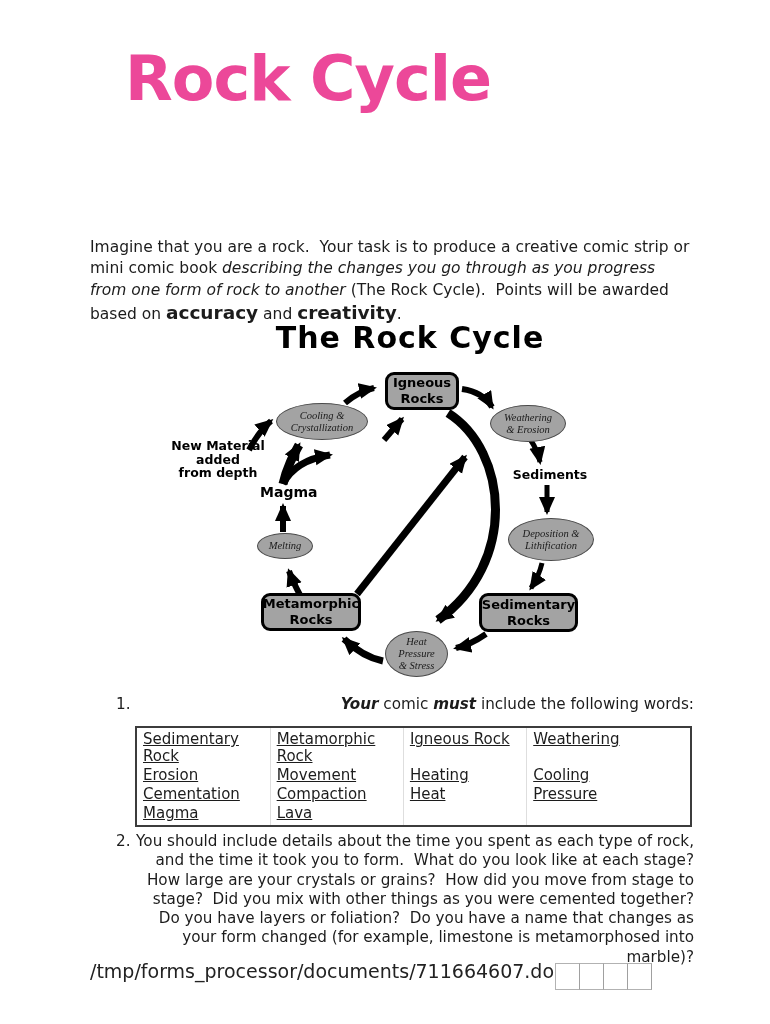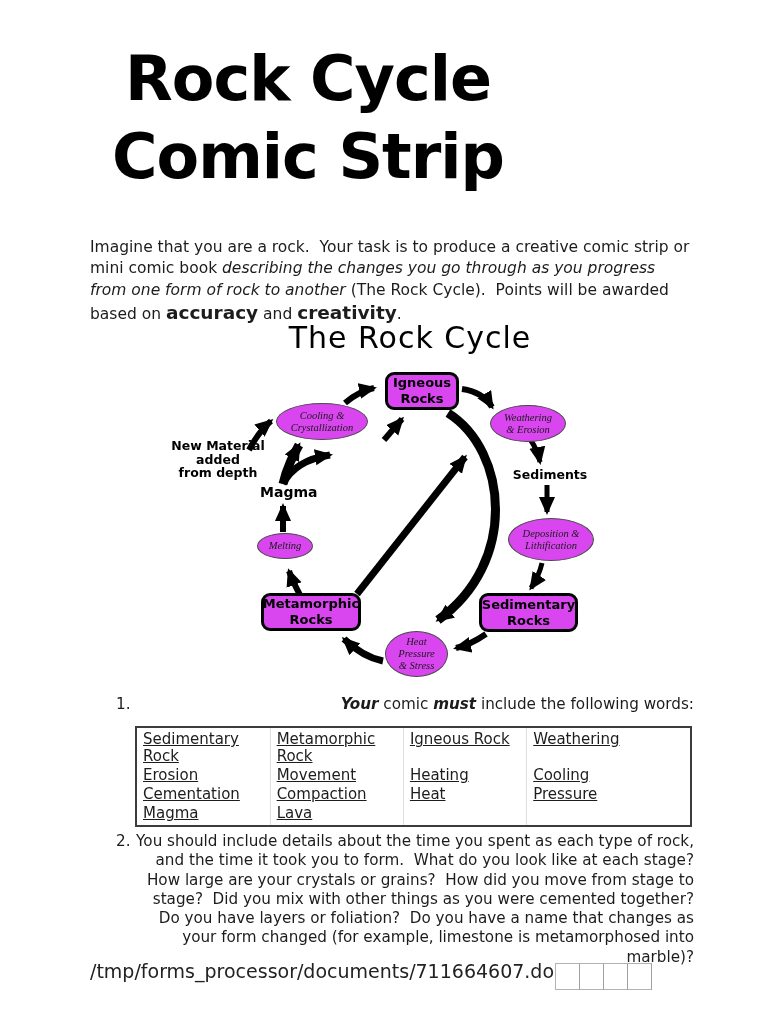--- a/index.html
+++ b/index.html
@@ -1,34 +1,34 @@
 <!DOCTYPE html>
 <html><head>
 <meta charset="utf-8">
 <style>
   html,body { margin:0; padding:0; background:#ffffff; }
   body { width:770px; height:1024px; font-family:"DejaVu Sans","Liberation Sans",sans-serif; color:#1c1c1c; }
   .page { position:relative; width:770px; height:1024px; background:#fff; overflow:hidden; }
 
   .title { position:absolute; top:40px; left:0; width:616px; text-align:center;
-           font-size:62px; line-height:78px; font-weight:bold; letter-spacing:-1px; color:#000000; }
+           font-size:62px; line-height:78px; font-weight:bold; letter-spacing:-1px; color:#ec4899; }
 
   .intro { position:absolute; top:221px; left:90px; width:600px;
            font-size:15.5px; line-height:21.8px; white-space:pre-wrap; }
   .r-italic { font-style:italic; }
   .r-bold-lg { font-weight:bold; font-size:18.5px; }
   .r-bold-it { font-weight:bold; font-style:italic; }
 
   .cycle-heading { position:absolute; top:320px; left:170px; width:480px; text-align:center;
-                   font-size:30px; font-weight:normal; letter-spacing:1px; color:#000; }
+                   font-size:30px; font-weight:bold; letter-spacing:1px; color:#000; }
 
   .diagram { position:absolute; top:363px; left:170px; width:480px; height:330px; }
   .diagram svg { position:absolute; left:0; top:0; }
   .diagram path.arrow { fill:none; stroke:#000; }
-  .node { position:absolute; box-sizing:border-box; background:#d946ef;
+  .node { position:absolute; box-sizing:border-box; background:#a3a3a3;
           display:flex; align-items:center; justify-content:center;
           text-align:center; white-space:pre-line; }
   .rockbox { border:3px solid #000; border-radius:9px; font-weight:bold;
              font-size:13px; line-height:1.2; color:#000; }
   .ellipse { border:1.5px solid #4a4a4a; border-radius:50%;
              font-family:"Liberation Serif","DejaVu Serif",serif; font-style:italic;
              font-size:10.5px; line-height:1.12; color:#1a1a1a; }
   .flabel { position:absolute; font-weight:bold; text-align:center;
             white-space:pre-line; color:#000; }
 
@@ -52,21 +52,21 @@
   .pcell { width:23px; height:25px; background:#fff;
            border-top:1px solid #b2b2b2; border-bottom:1px solid #b2b2b2;
            border-right:1px solid #a0a0a0; }
   .pcell:first-child { border-left:1px solid #b2b2b2; }
 </style>
 </head>
 <body>
 
 <div class="page">
 
-  <div class="title"><span>Rock Cycle</span><br><span>Comic Strip</span></div>
+  <div class="title"><span>Rock Cycle</span><br></div>
 
   <p class="intro"><span>Imagine that you are a rock.  Your task is to produce a creative comic strip or mini comic book </span><span class="r-italic">describing the changes you go through as you progress from one form of rock to another</span><span> (The Rock Cycle).  Points will be awarded based on </span><span class="r-bold-lg">accuracy</span><span> and </span><span class="r-bold-lg">creativity</span><span>.</span></p>
 
   <div class="cycle-heading">The Rock Cycle</div>
 
   <div class="diagram">
     <svg width="480" height="330" viewBox="0 0 480 330">
       <defs>
         <marker id="ah" markerUnits="userSpaceOnUse" markerWidth="20" markerHeight="18" refX="15" refY="8" orient="auto">
           <path d="M0,0 L18,8 L0,16 Z" fill="#000"></path>

